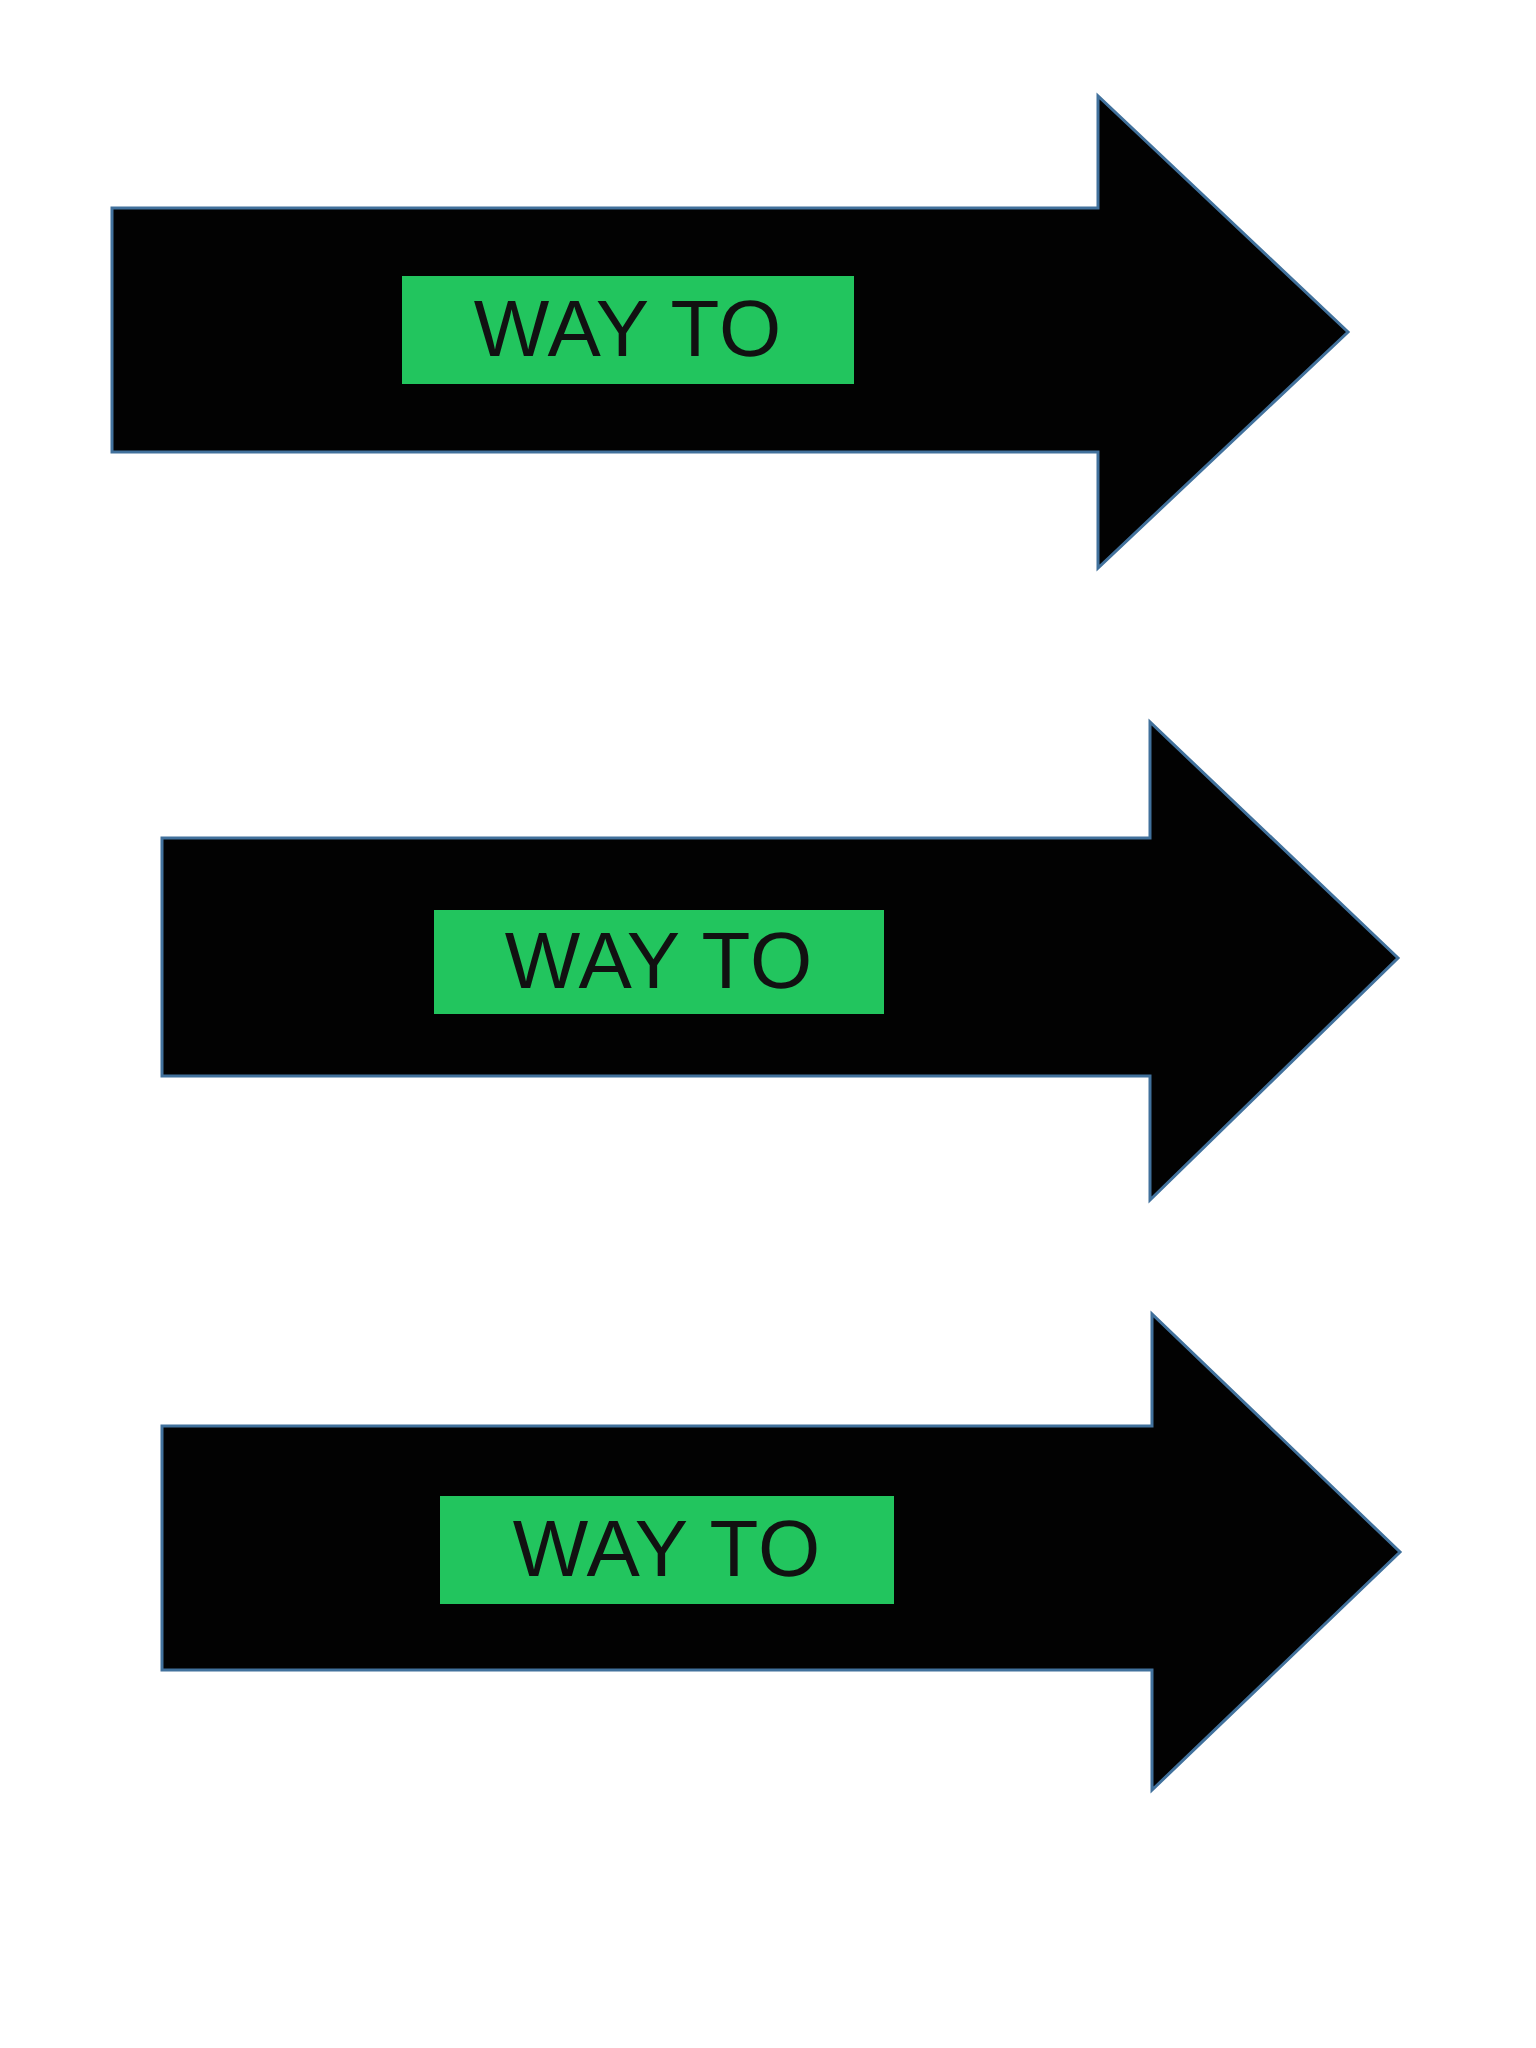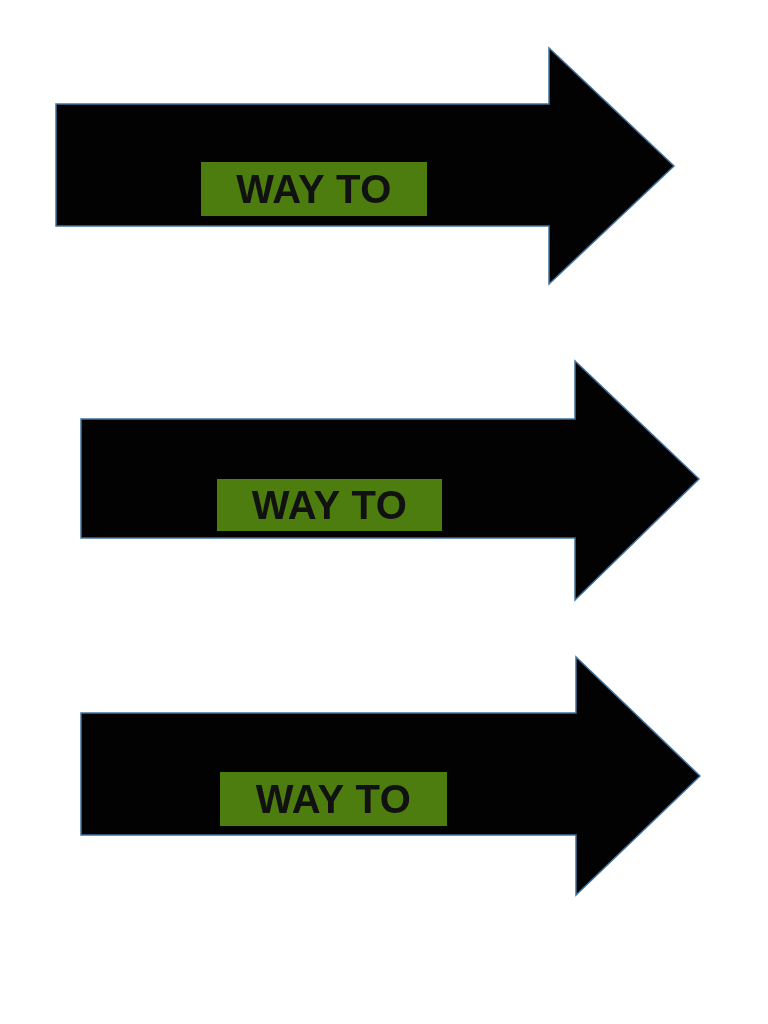--- a/index.html
+++ b/index.html
@@ -22,31 +22,30 @@
     display: block;
   }
   .arrow-shape {
     fill: #020202;
     stroke: #41719c;
     stroke-width: 1.5;
     stroke-linejoin: miter;
   }
   .arrow-label {
     position: absolute;
-    background: #4d7c0f;
+    background: #22c55e;
     color: #111111;
     display: flex;
     align-items: center;
     justify-content: center;
-    font-weight: bold;
+    font-weight: normal;
     font-size: 40px;
     letter-spacing: 0.5px;
     line-height: 1;
     white-space: nowrap;
-    margin-top: 24px;
   }
   
   #arrow-1 { left: 54px;  top: 45px;  }
   #arrow-2 { left: 79px;  top: 358px; }
   #arrow-3 { left: 79px;  top: 654px; }
 
   #label-1 { left: 201px; top: 138px; width: 226px; height: 54px; }
   #label-2 { left: 217px; top: 455px; width: 225px; height: 52px; }
   #label-3 { left: 220px; top: 748px; width: 227px; height: 54px; }
 </style>

